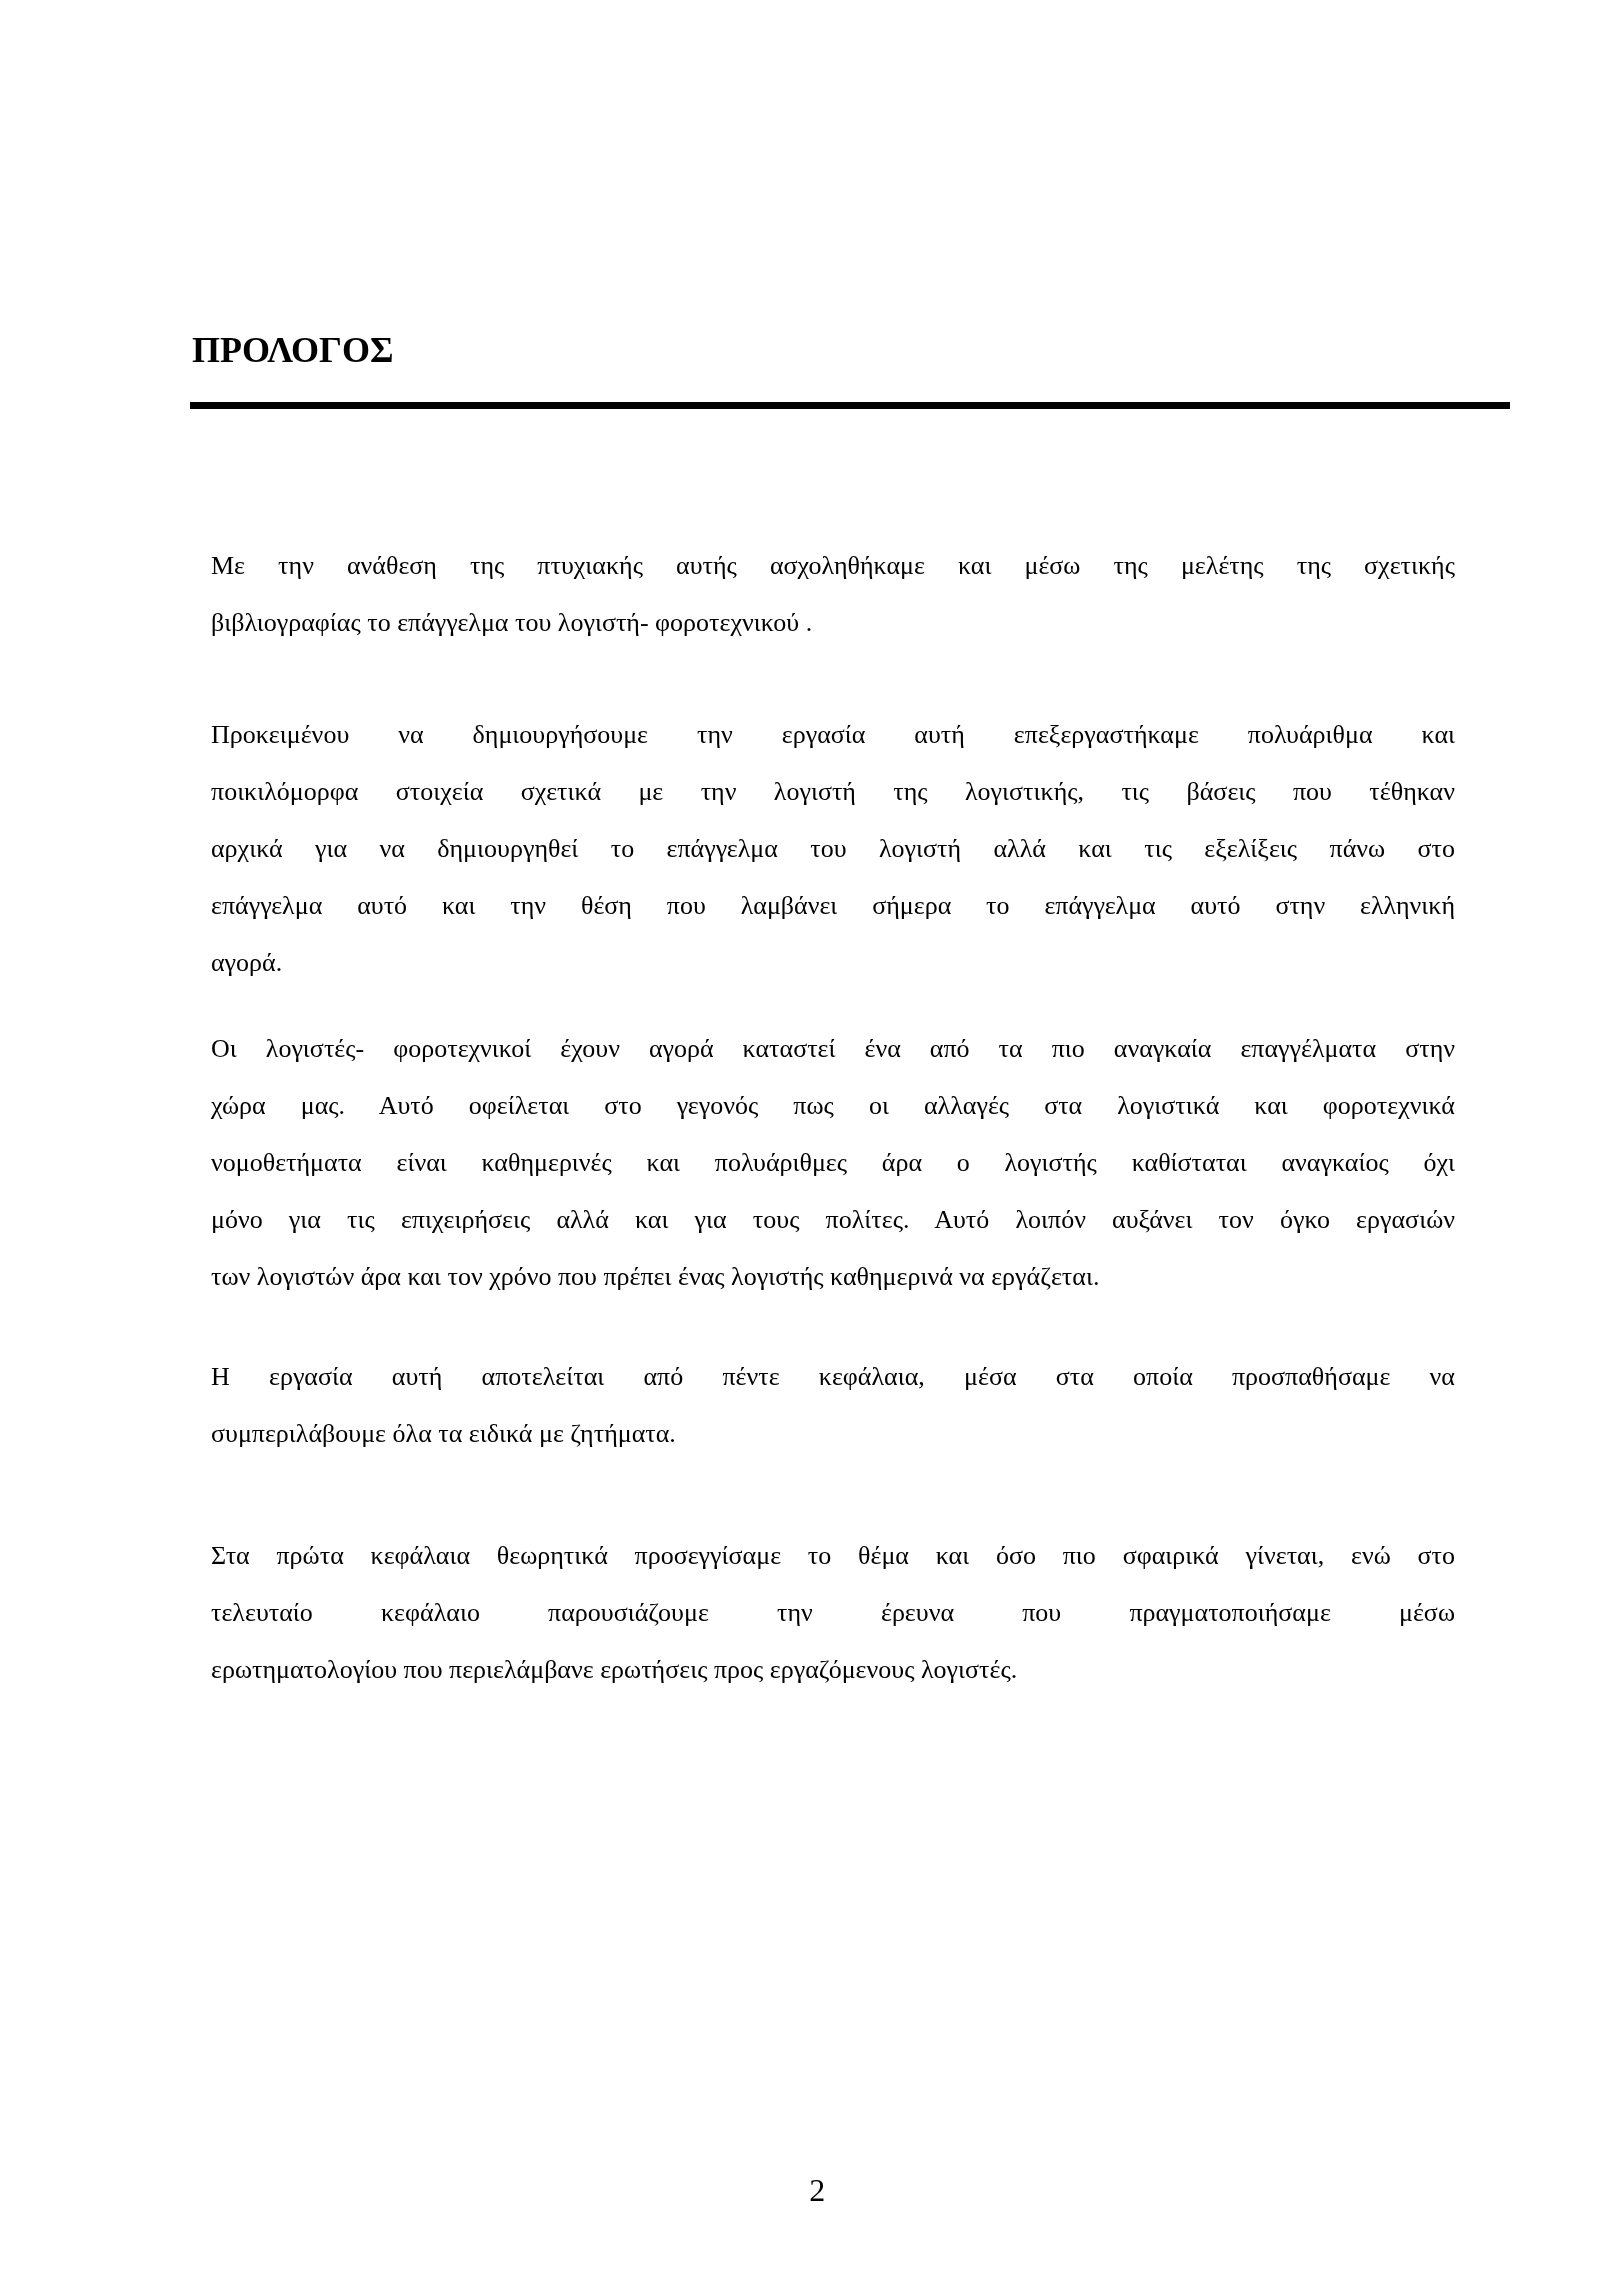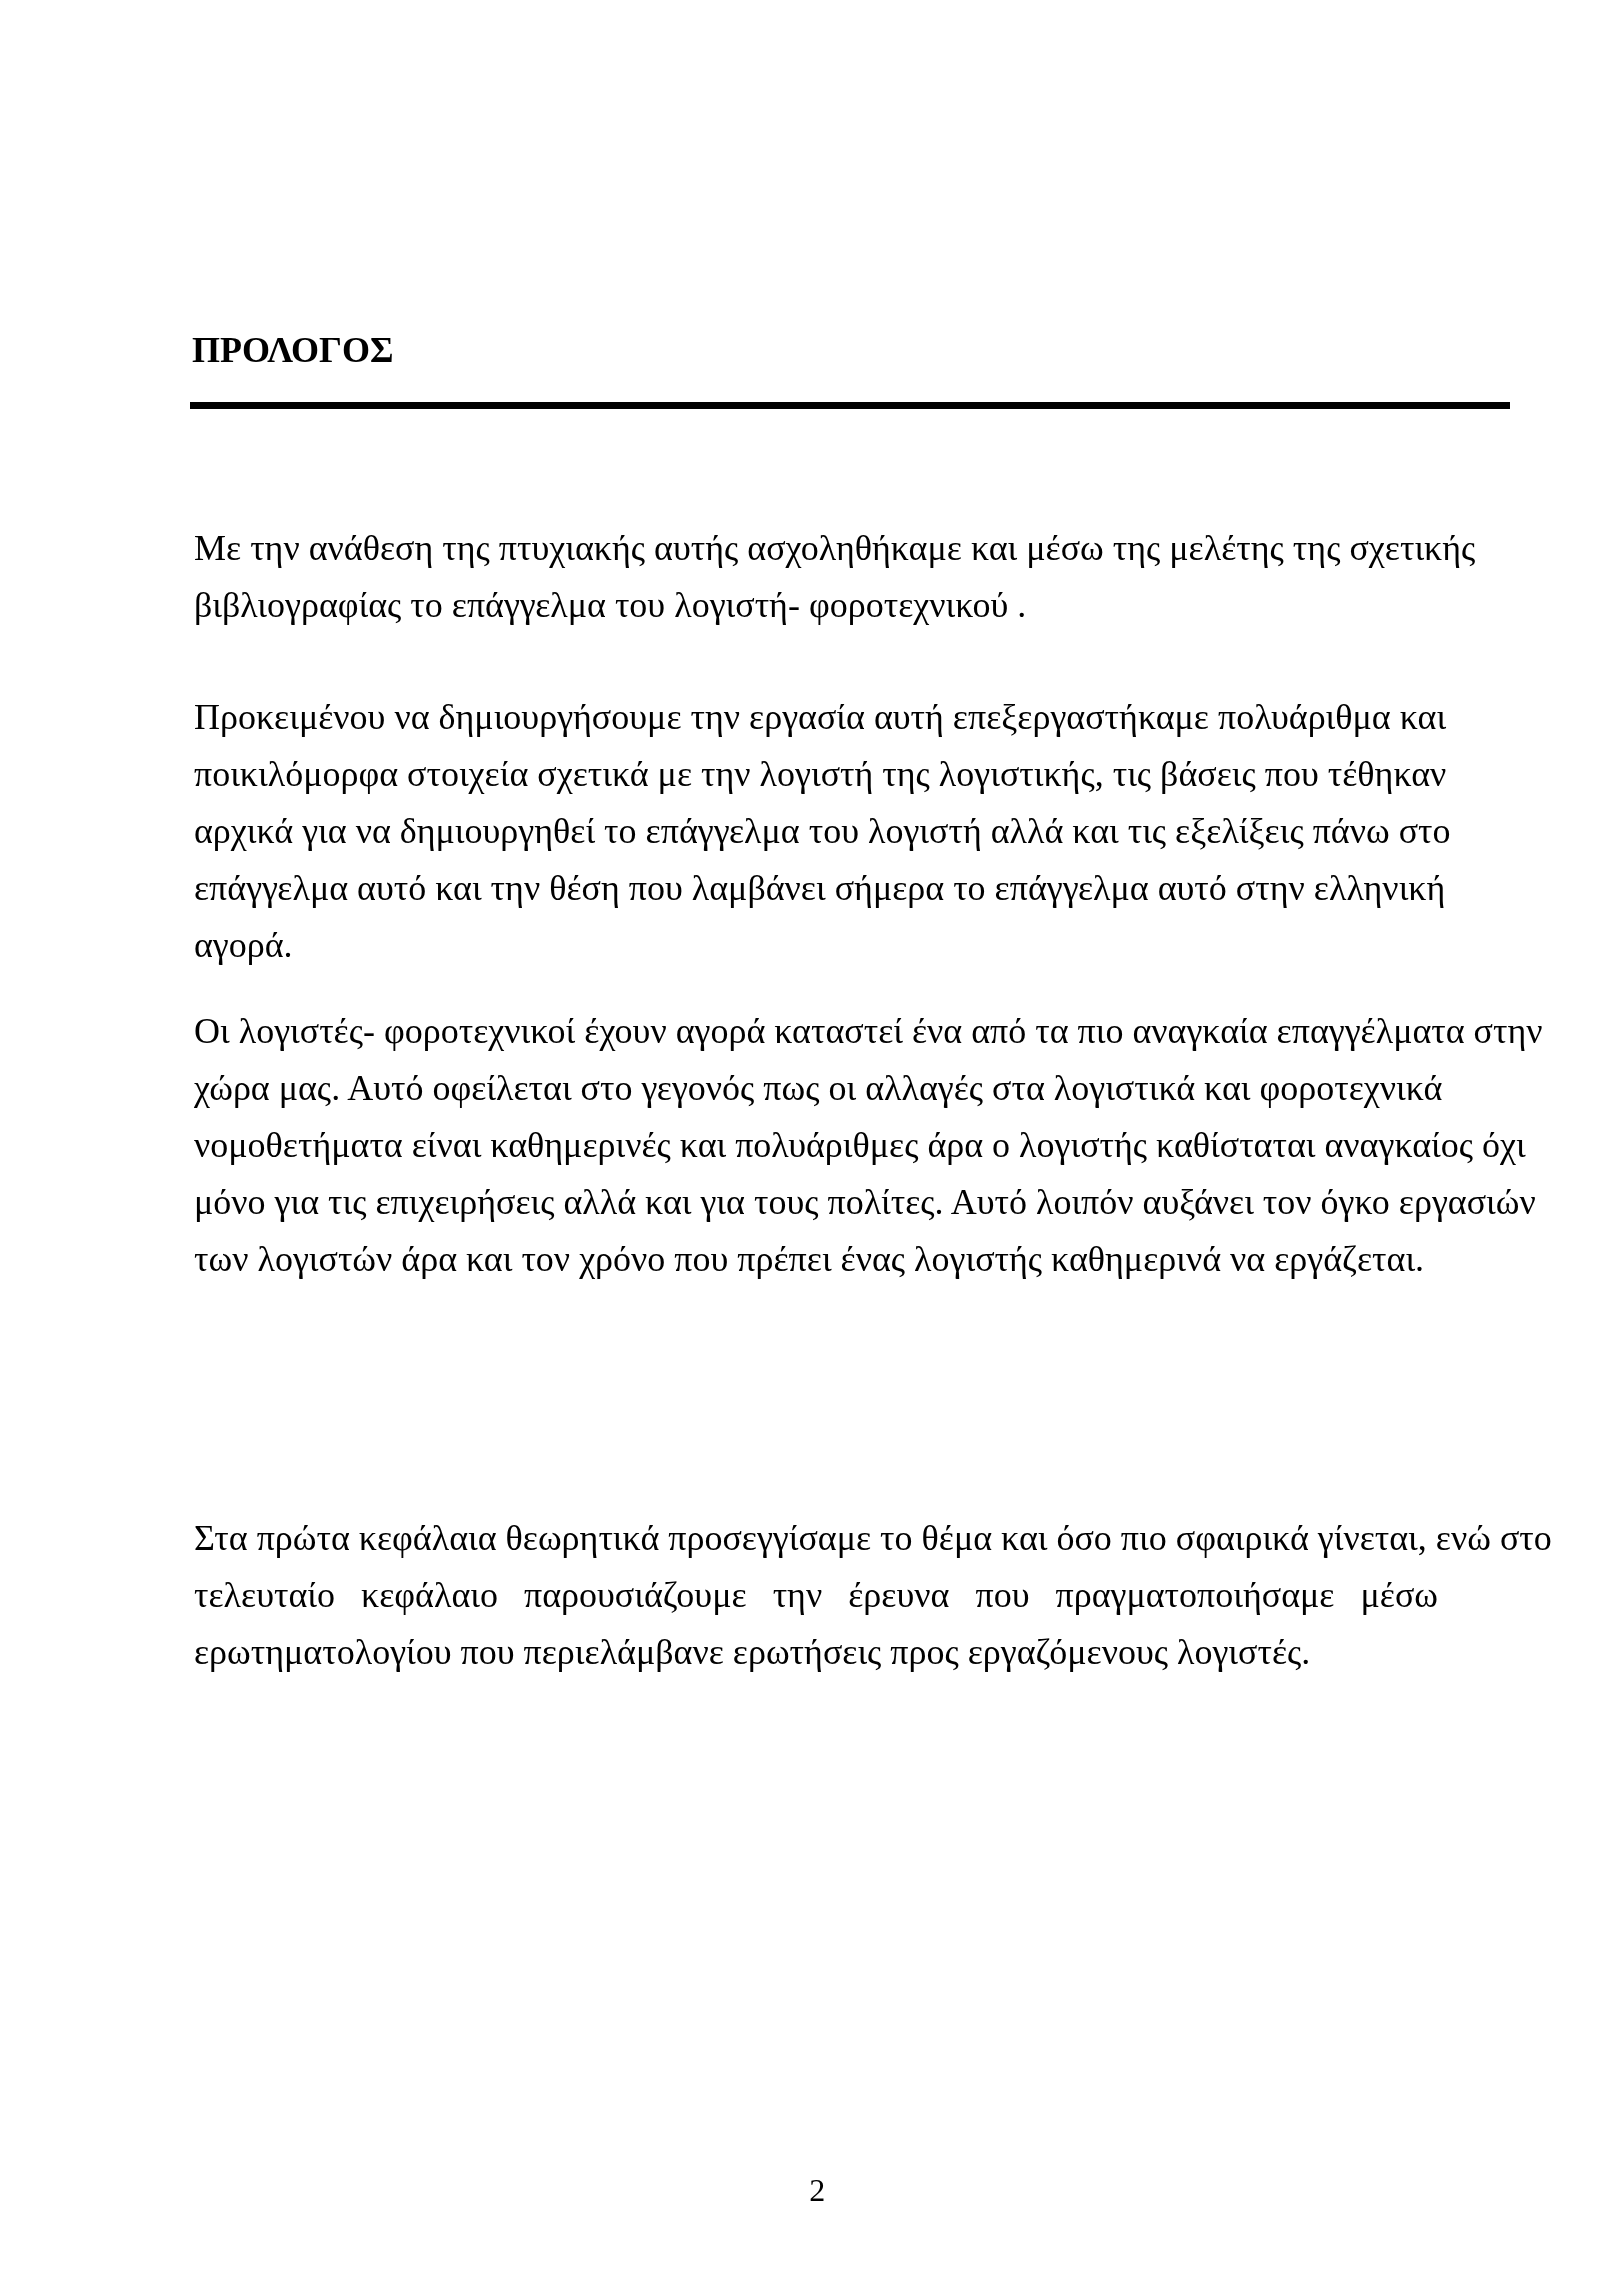--- a/index.html
+++ b/index.html
@@ -36,22 +36,22 @@
       left: 190px;
       top: 402px;
       width: 1320px;
       height: 7.1px;
       background: #000000;
     }
     .para {
       position: absolute;
       left: 194px;
       width: 1244px;
-      margin: 0;
-      font-size: 36px;
+      margin: 17px;
+      font-size: 26px;
       line-height: 57px;
       text-align: justify;
     }
     .line {
       display: block;
       white-space: nowrap;
       text-align: justify;
       text-align-last: justify;
     }
     .line.last {
@@ -96,20 +96,24 @@
   </div>
 
   <div class="para p3">
     <span class="line">Οι λογιστές- φοροτεχνικοί έχουν αγορά καταστεί ένα από τα πιο αναγκαία επαγγέλματα στην</span>
     <span class="line">χώρα μας. Αυτό οφείλεται στο γεγονός πως οι αλλαγές στα λογιστικά και φοροτεχνικά</span>
     <span class="line">νομοθετήματα είναι καθημερινές και πολυάριθμες άρα ο λογιστής καθίσταται αναγκαίος όχι</span>
     <span class="line">μόνο για τις επιχειρήσεις αλλά και για τους πολίτες. Αυτό λοιπόν αυξάνει τον όγκο εργασιών</span>
     <span class="line last">των λογιστών άρα και τον χρόνο που πρέπει ένας λογιστής καθημερινά να εργάζεται.</span>
   </div>
 
+  <div class="para p4">
+    <span class="line">Η εργασία αυτή  αποτελείται από πέντε κεφάλαια, μέσα στα οποία προσπαθήσαμε να</span>
+    <span class="line last">συμπεριλάβουμε όλα τα ειδικά με ζητήματα.</span>
+  </div>
 
   <div class="para p5">
     <span class="line">Στα πρώτα κεφάλαια θεωρητικά προσεγγίσαμε το θέμα και όσο πιο σφαιρικά γίνεται, ενώ στο</span>
     <span class="line">τελευταίο κεφάλαιο παρουσιάζουμε την έρευνα που πραγματοποιήσαμε μέσω</span>
     <span class="line last">ερωτηματολογίου που περιελάμβανε ερωτήσεις προς εργαζόμενους λογιστές.</span>
   </div>
 
   <div class="page-number">2</div>
 </div>
 

